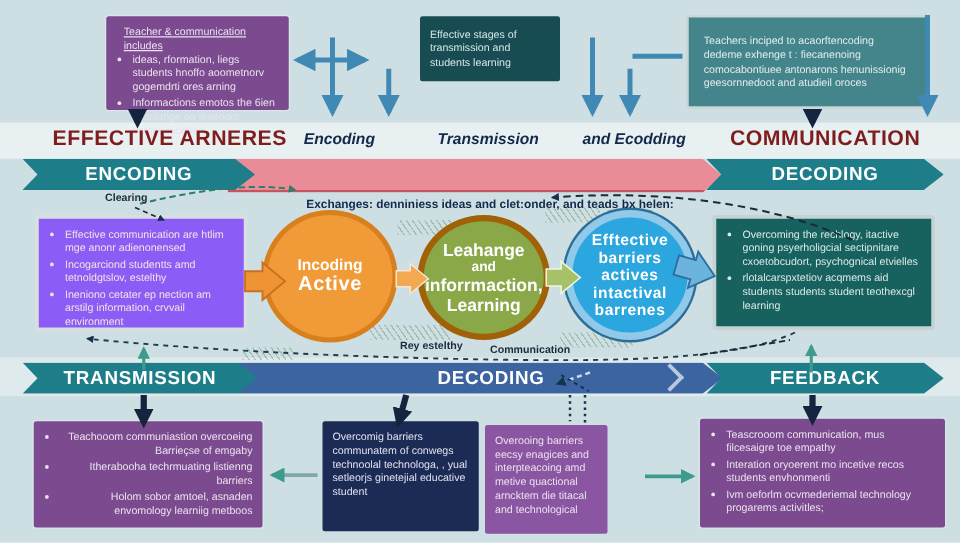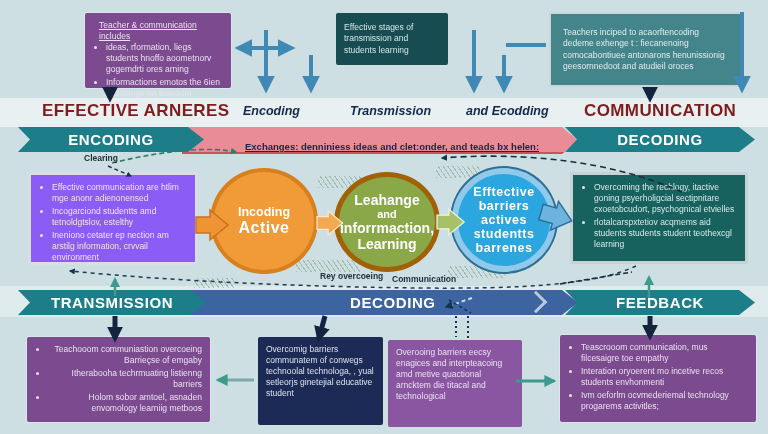--- a/index.html
+++ b/index.html
@@ -80,21 +80,21 @@
   <div class="abs h-it z7" style="left:243px;top:104px;">Encoding</div>
   <div class="abs h-it z7" style="left:350px;top:104px;">Transmission</div>
   <div class="abs h-it z7" style="left:466px;top:104px;">and Ecodding</div>
   <div class="abs h-big z7" style="left:584px;top:101px;">COMMUNICATION</div>
 
   <div class="abs band pink z3" style="left:182px;top:127px;width:396px;"></div>
   <div class="abs chev z4" style="left:18px;top:127px;width:186px;">ENCODING</div>
   <div class="abs chev z4" style="left:565px;top:127px;width:190px;">DECODING</div>
 
   <div class="abs lbl z7" style="left:84px;top:153px;">Clearing</div>
-  <div class="abs lbl-navy z7" style="left:245px;top:141px;text-decoration:underline;">Exchanges: denniniess ideas and clet:onder, and teads bx helen:</div>
+  <div class="abs lbl-navy z7" style="left:245px;top:158px;">Exchanges: denniniess ideas and clet:onder, and teads bx helen:</div>
 
   <div class="abs box redbox z3" style="left:28px;top:172px;width:170px;height:93px;">
     <ul>
       <li>Effective communication are htlim mge anonr adienonensed</li>
       <li>Incogarciond studentts amd tetnoldgtslov, estelthy</li>
       <li>Ineniono cetater ep nection am arstilg information, crvvail environment</li>
     </ul>
   </div>
 
   <div class="abs circle c-orange z3" style="left:210px;top:168px;width:108px;height:106px;">
@@ -106,52 +106,52 @@
     <span class="s1">Leahange</span>
     <span class="s0">and</span>
     <span class="s1">inforrmaction,</span>
     <span class="s1">Learning</span>
   </div>
 
   <div class="abs circle c-blue z3" style="left:452px;top:168px;width:104px;height:104px;">
     <span class="s1">Efftective</span>
     <span class="s1">barriers</span>
     <span class="s1">actives</span>
-    <span class="s1">studentts</span>
+    <span class="s1">intactival</span>
     <span class="s1">barrenes</span>
   </div>
 
   <div class="abs box deepteal z3" style="left:570px;top:172px;width:178px;height:92px;">
     <ul>
       <li>Overcoming the rechlogy, itactive goning psyerholigcial sectipnitare cxoetobcudort, psychognical etvielles</li>
       <li>rlotalcarspxtetiov acqmems aid students students student teothexcgl learning</li>
     </ul>
   </div>
 
-  <div class="abs lbl z7" style="left:320px;top:271px;">Rey overcoeing</div>
+  <div class="abs lbl z7" style="left:320px;top:271px;">Rey estelthy</div>
   <div class="abs lbl z7" style="left:392px;top:274px;">Communication</div>
 
   <div class="abs band steel z3" style="left:190px;top:290px;width:388px;padding-left:160px;box-sizing:border-box;">
     <span>DECODING</span>
     <span class="band-chevron"></span>
   </div>
   <div class="abs chev z4" style="left:18px;top:290px;width:188px;">TRANSMISSION</div>
   <div class="abs chev z4" style="left:565px;top:290px;width:190px;">FEEDBACK</div>
 
   <div class="abs box purple z3" style="left:27px;top:337px;width:183px;height:85px;text-align:right;">
     <ul>
       <li>Teachooom communiastion overcoeing Barrieçse of emgaby</li>
       <li>Itherabooha techrmuating listienng barriers</li>
       <li>Holom sobor amtoel, asnaden envomology learniig metboos</li>
     </ul>
   </div>
   <div class="abs box navybox z3" style="left:258px;top:337px;width:125px;height:88px;">
     <div>Overcomig barriers communatem of conwegs technoolal technologa, , yual setleorjs ginetejial educative student</div>
   </div>
-  <div class="abs box purple-light z3" style="left:388px;top:340px;width:134px;height:87px;">
+  <div class="abs box purple-light z3" style="left:388px;top:340px;width:98px;height:87px;">
     <div>Overooing barriers eecsy enagices and interpteacoing amd metive quactional arncktem die titacal and technological</div>
   </div>
   <div class="abs box purple z3" style="left:560px;top:335px;width:196px;height:87px;">
     <ul>
       <li>Teascrooom communication, mus filcesaigre toe empathy</li>
       <li>Interation oryoerent mo incetive recos students envhonmenti</li>
       <li>Ivm oeforlm ocvmederiemal technology progarems activitles;</li>
     </ul>
   </div>
 

